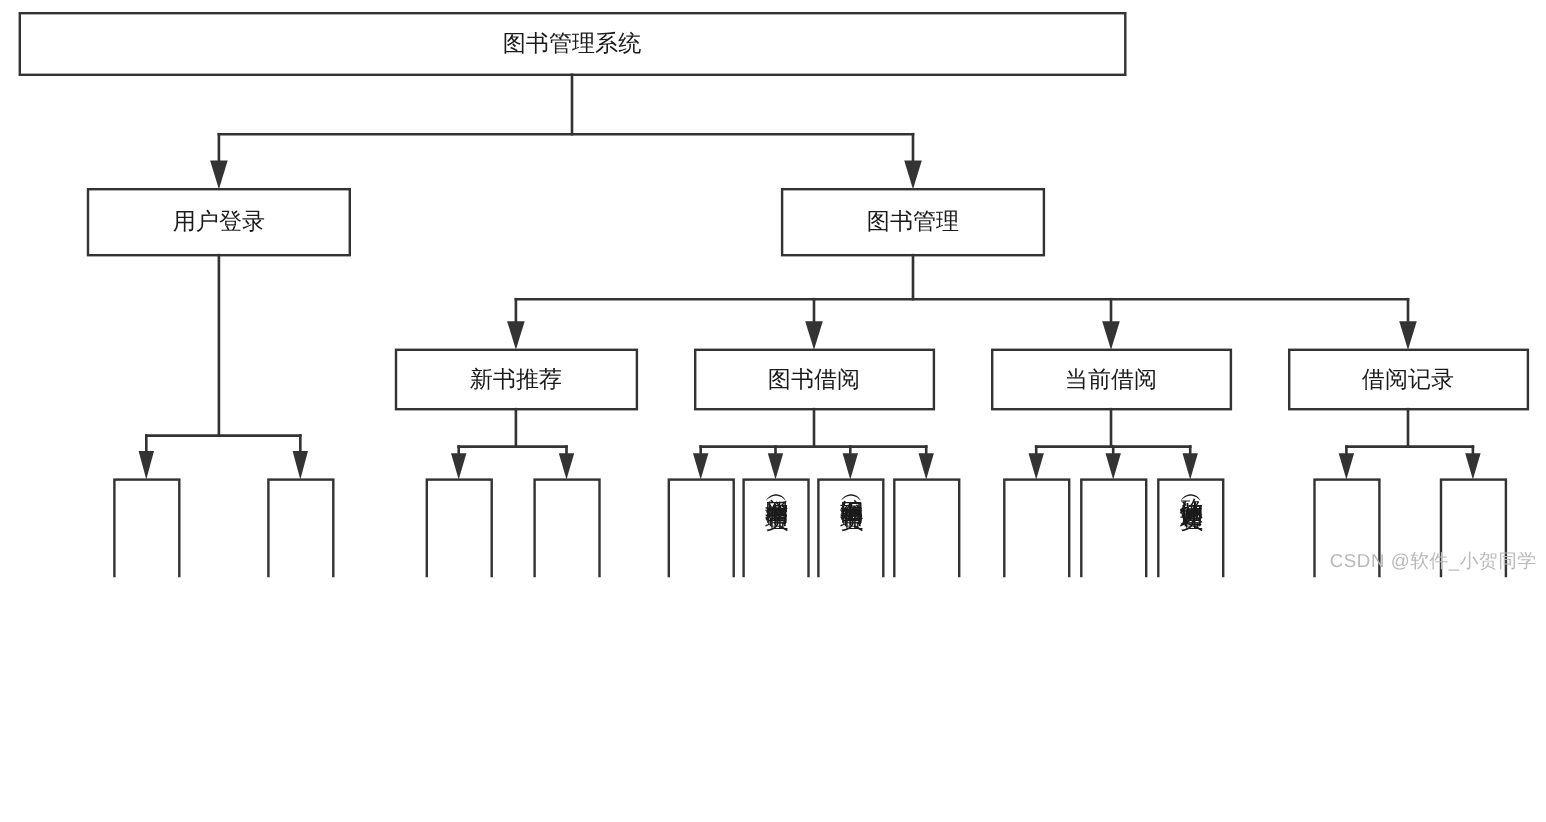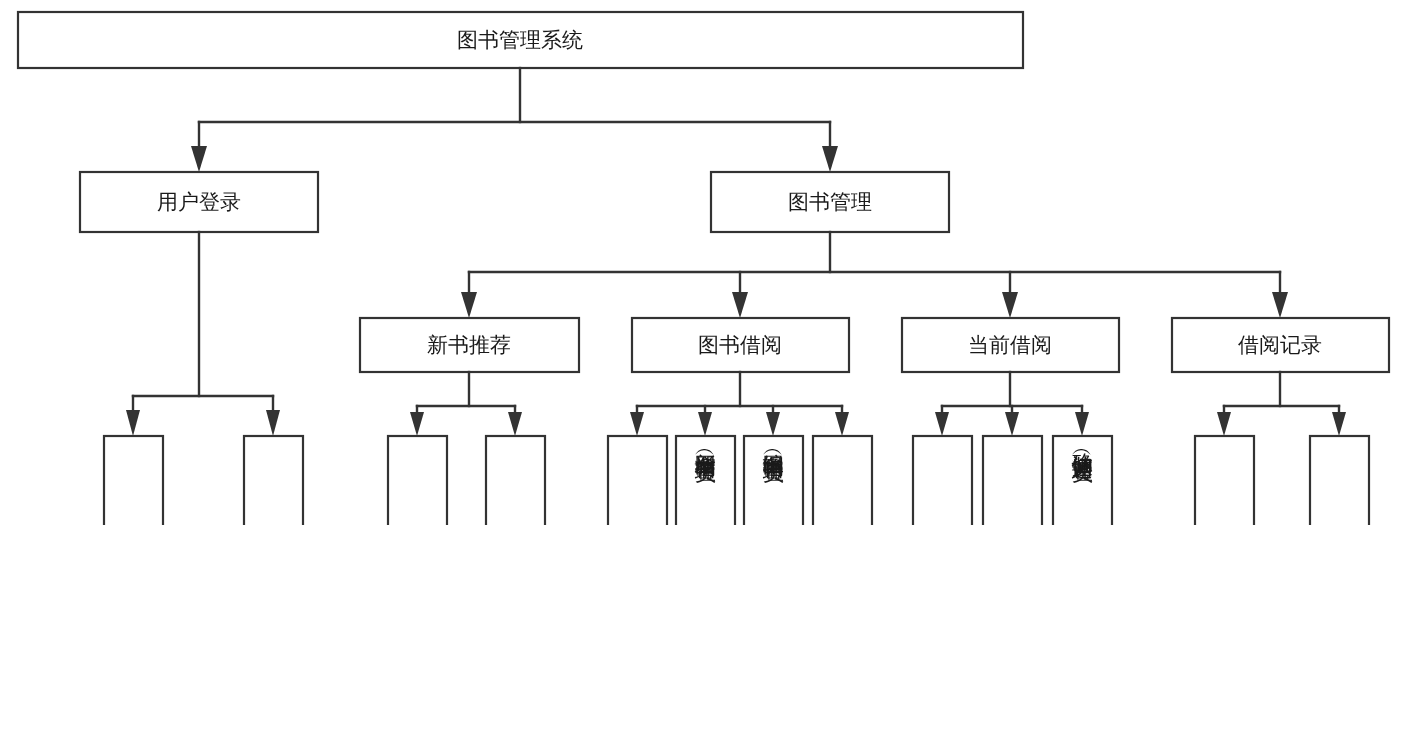--- a/index.html
+++ b/index.html
@@ -246,14 +246,15 @@
     <span class="leaf-label">确认归还（管理员）</span>
   </div>
 
   <div class="leaf-label-wrap" style="left:1195px; top:436px; width:59px; height:298px;">
     <span class="leaf-label">新增借阅记录</span>
   </div>
   <div class="leaf-label-wrap" style="left:1310px; top:436px; width:59px; height:298px;">
     <span class="leaf-label">查询借阅记录</span>
   </div>
 
+  <div class="watermark">CSDN @软件_小贺同学</div>
 
 </div>
 
 </body></html>

